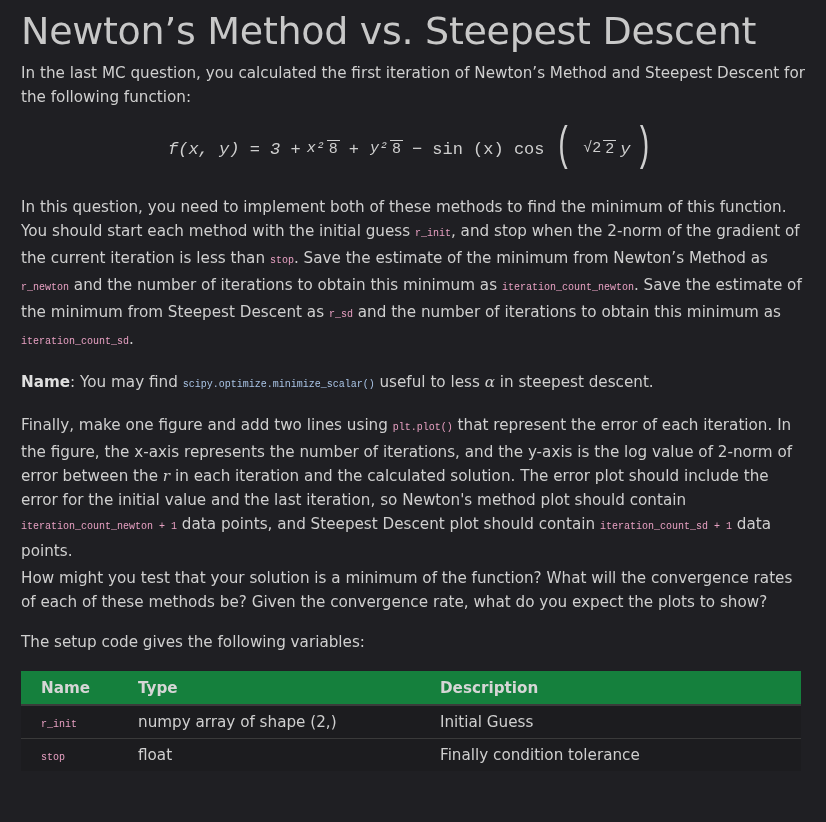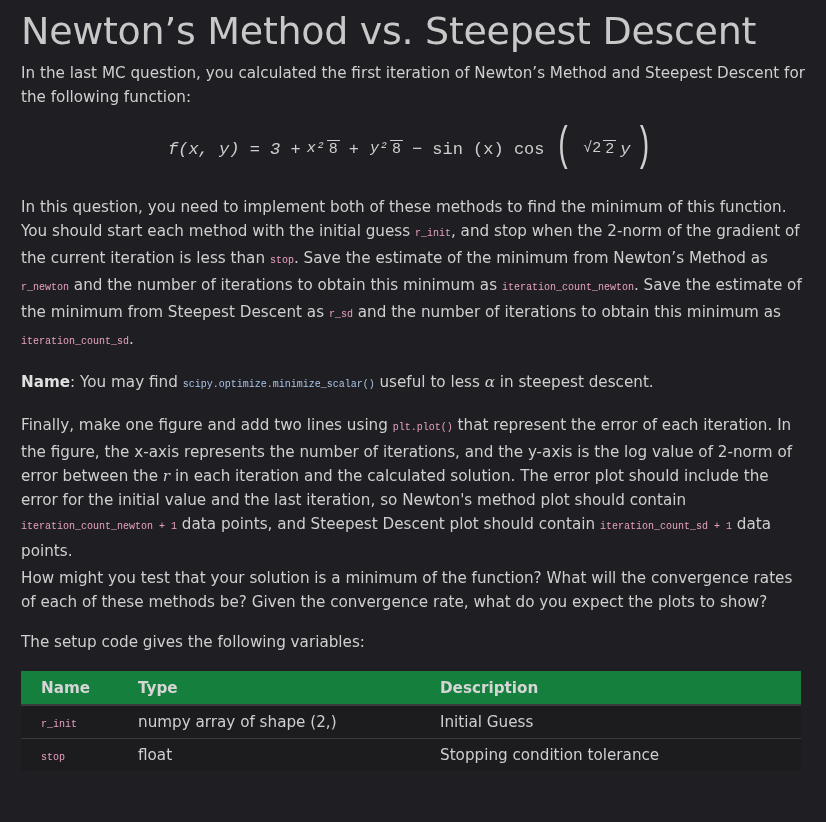--- a/index.html
+++ b/index.html
@@ -101,18 +101,18 @@
     </thead>
     <tbody>
       <tr>
         <td class="c1"><code>r_init</code></td>
         <td class="c2">numpy array of shape (2,)</td>
         <td>Initial Guess</td>
       </tr>
       <tr>
         <td class="c1"><code>stop</code></td>
         <td class="c2">float</td>
-        <td>Stopping condition tolerance</td>
+        <td>Finally condition tolerance</td>
       </tr>
     </tbody>
   </table>
 
 </div>
 
 </body></html>

